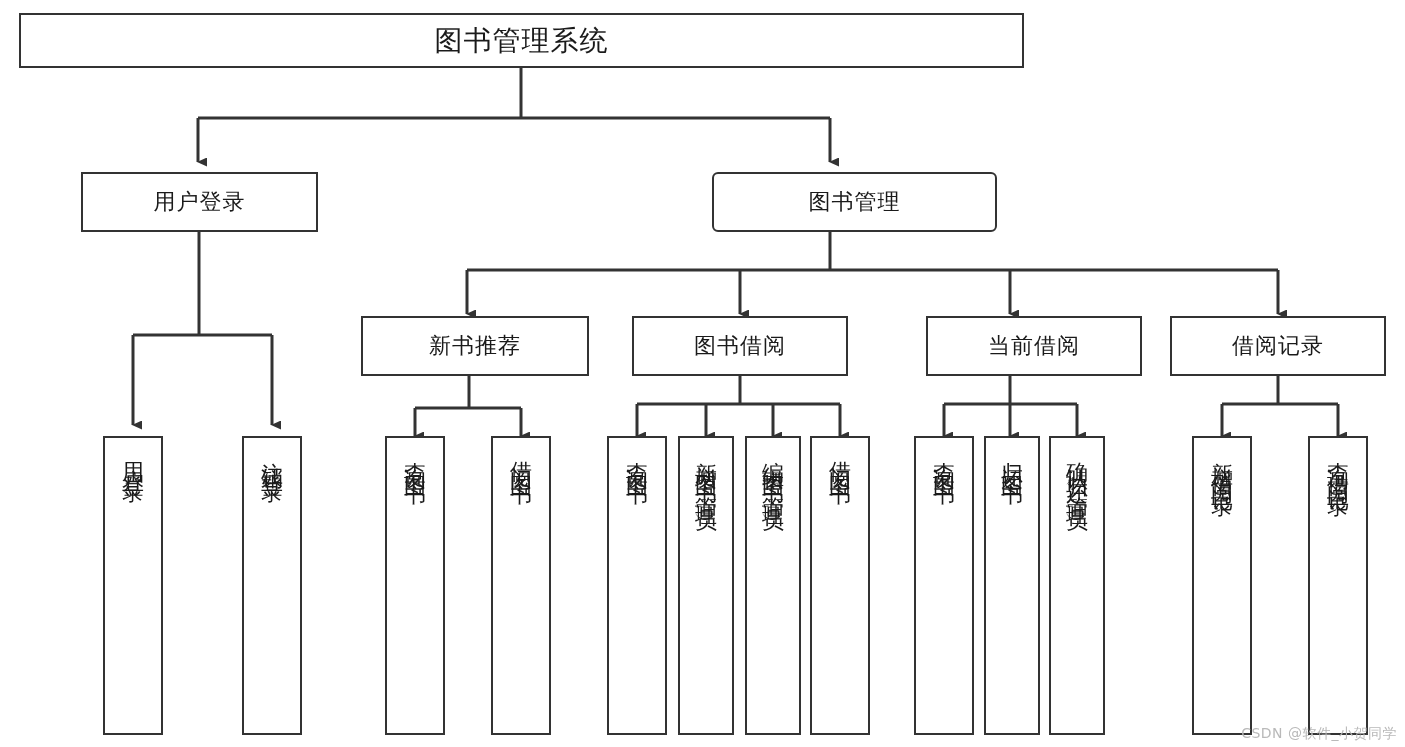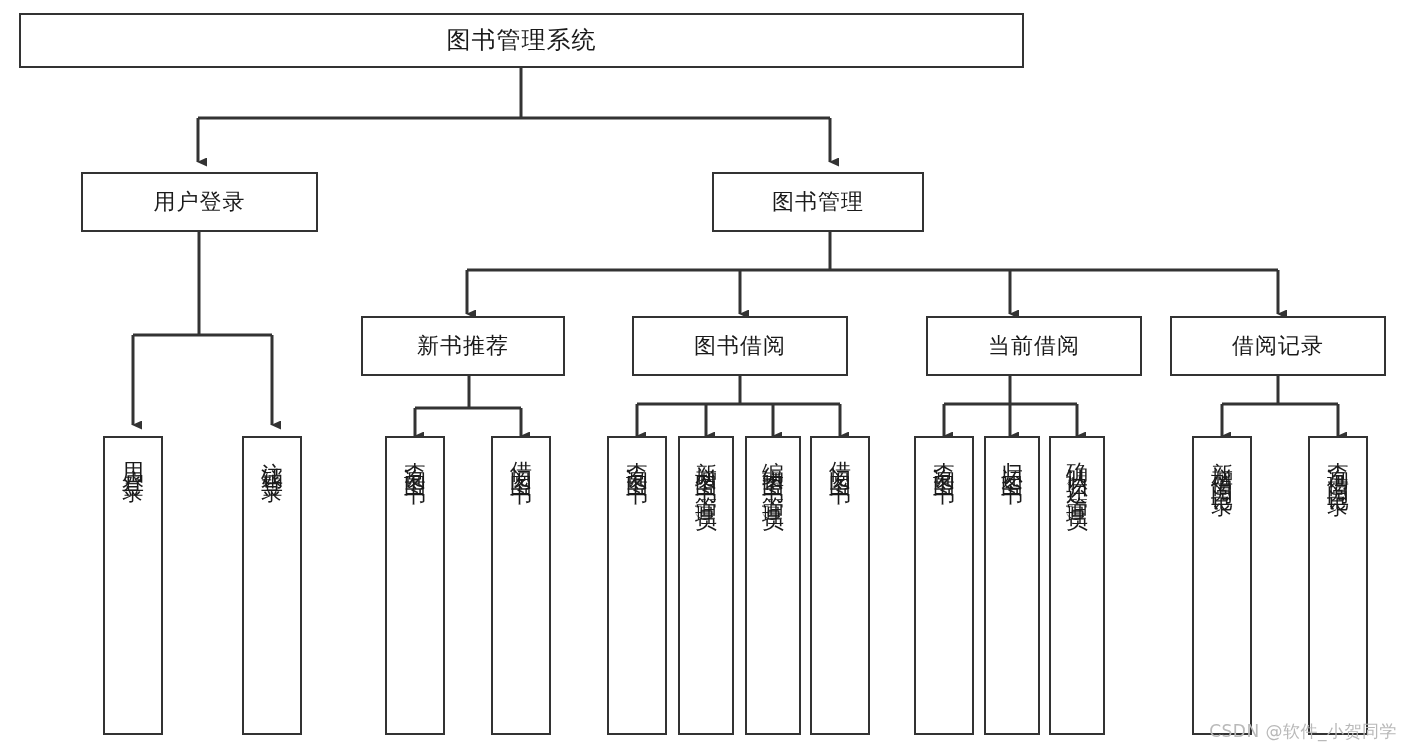--- a/index.html
+++ b/index.html
@@ -36,21 +36,21 @@
     color: #1a1a1a;
     z-index: 2;
   }
   
   .node.horiz {
     font-size: 22px;
     letter-spacing: 1px;
     line-height: 1.2;
   }
   .node.root {
-    font-size: 24px;
+    font-size: 28px;
     align-items: center;
   }
   
   .node.vert {
     writing-mode: vertical-rl;
     text-orientation: upright;
     font-size: 22px;
     letter-spacing: 7px;
     line-height: 1.0;
     padding-top: 6px;
@@ -59,21 +59,21 @@
     white-space: nowrap;
     overflow: hidden;
   }
   .node .label {
     display: block;
   }
   .watermark {
     position: absolute;
     right: 8px;
     bottom: 4px;
-    font-size: 17px;
+    font-size: 14px;
     color: #b9b9b9;
     letter-spacing: 0.5px;
     z-index: 5;
     white-space: nowrap;
     font-family: "DejaVu Sans", "Liberation Sans", sans-serif;
   }
 </style>
 </head>
 <body>
 
@@ -129,25 +129,25 @@
     </g>
   </svg>
 
   <div class="node horiz root" style="left:19px; top:13px; width:1005px; height:55px;">
     <span class="label">图书管理系统</span>
   </div>
 
   <div class="node horiz" style="left:81px; top:172px; width:237px; height:60px;">
     <span class="label">用户登录</span>
   </div>
-  <div class="node horiz" style="left:712px; top:172px; width:212px; height:60px;">
+  <div class="node horiz" style="left:712px; top:172px; width:285px; height:60px;border-radius:6px;">
     <span class="label">图书管理</span>
   </div>
 
-  <div class="node horiz" style="left:361px; top:316px; width:204px; height:60px;justify-content:center;">
+  <div class="node horiz" style="left:361px; top:316px; width:228px; height:60px;justify-content:center;">
     <span class="label">新书推荐</span>
   </div>
   <div class="node horiz" style="left:632px; top:316px; width:216px; height:60px;text-align:right;">
     <span class="label">图书借阅</span>
   </div>
   <div class="node horiz" style="left:902px; top:316px; width:216px; height:60px;margin-left:24px;">
     <span class="label">当前借阅</span>
   </div>
   <div class="node horiz" style="left:1170px; top:316px; width:216px; height:60px;text-align:center;">
     <span class="label">借阅记录</span>

